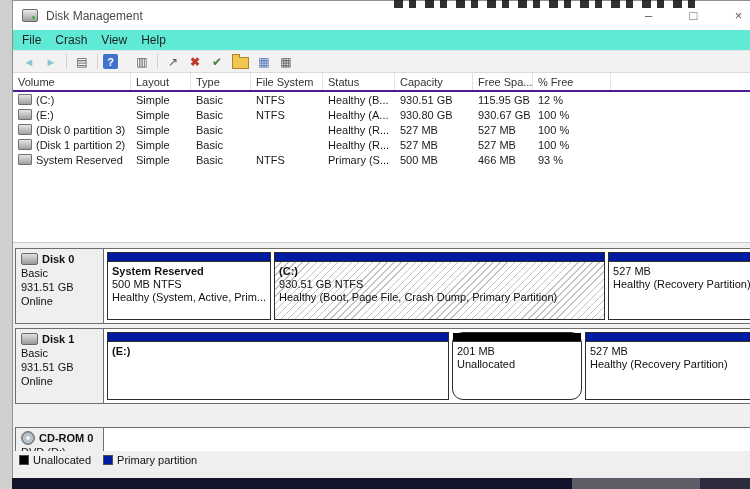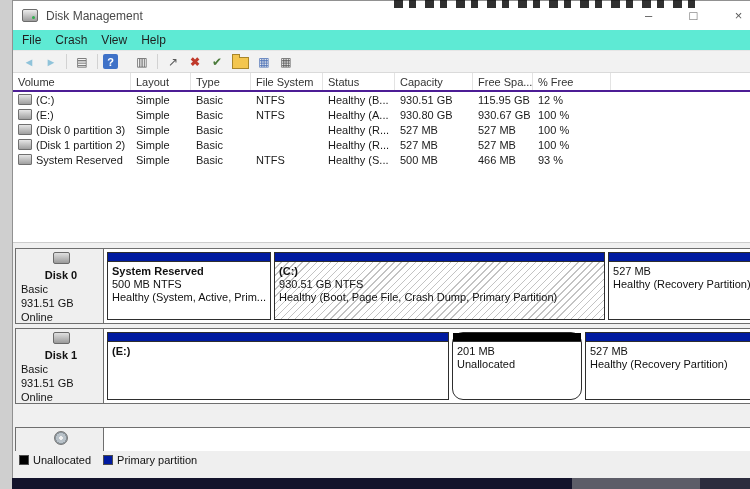--- a/index.html
+++ b/index.html
@@ -44,21 +44,21 @@
   .lh .cell{border-right:1px solid #e3e3e3;height:100%;display:flex;align-items:center;}
   .lh .cell:last-child{border-right:none;}
   .cell{padding-left:5px;white-space:nowrap;overflow:hidden;box-sizing:border-box;}
   .vol{display:flex;align-items:center;gap:4px;}
   .vol-ico{flex:0 0 12px;width:12px;height:9px;background:linear-gradient(#e6e6e6,#9f9f9f);border:1px solid #707070;border-radius:1px;}
 
   
   .graphical{height:208px;background:#f0f0f0;padding:5px 2px 0 2px;box-sizing:border-box;overflow:hidden;}
   .disk{display:flex;border:1px solid #6e6e6e;background:#fff;height:76px;box-sizing:border-box;margin-bottom:4px;}
   .dhead{flex:0 0 88px;width:88px;background:#efefef;border-right:1px solid #6e6e6e;padding:3px 2px 0 5px;font-size:11px;line-height:14px;box-sizing:border-box;color:#111;}
-  .dtitle{display:flex;align-items:center;gap:4px;font-weight:bold;flex-direction:column;}
+  .dtitle{display:flex;align-items:center;gap:4px;font-weight:bold;}
   .disk-ico{width:15px;height:10px;background:linear-gradient(#e0e0e0,#9a9a9a);border:1px solid #6a6a6a;border-radius:2px;}
   .cd-ico{width:12px;height:12px;border-radius:50%;background:radial-gradient(circle at center,#f0f0f0 0 2px,#b9c2c9 2px 5px,#8d979e 5px 6px);border:1px solid #777;}
   .parts{flex:1;display:flex;gap:3px;padding:3px 6px 3px 3px;box-sizing:border-box;background:#fff;}
   .part{border:1px solid #2e2e2e;display:flex;flex-direction:column;box-sizing:border-box;background:#fff;}
   .strip{height:8px;border-bottom:1px solid #2e2e2e;background:var(--primary,#001aa0);}
   .strip.black{background:var(--unallocated,#000);}
   .pbody{flex:1;padding:3px 4px 0 4px;font-size:11px;line-height:13px;white-space:nowrap;overflow:hidden;color:#111;}
   .part.sel .pbody{background:repeating-linear-gradient(135deg,#ffffff 0 4px,#c3c3c3 4px 5px);}
   .pl.bold{font-weight:bold;}
   .w150{flex:0 0 150px;} .w331{flex:0 0 331px;}
@@ -197,21 +197,21 @@
       </div>
 
       <div class="row">
         <span class="cell vol">
             <span class="vol-ico"></span>
             <span>System Reserved</span>
           </span>
         <span class="cell">Simple</span>
         <span class="cell">Basic</span>
         <span class="cell">NTFS</span>
-        <span class="cell">Healthy (S...</span>
+        <span class="cell">Primary (S...</span>
         <span class="cell">500 MB</span>
         <span class="cell">466 MB</span>
         <span class="cell">93 %</span>
         <span class="cell"></span>
       </div>
     </div>
 
     <div class="graphical">
 
       <div class="disk">

